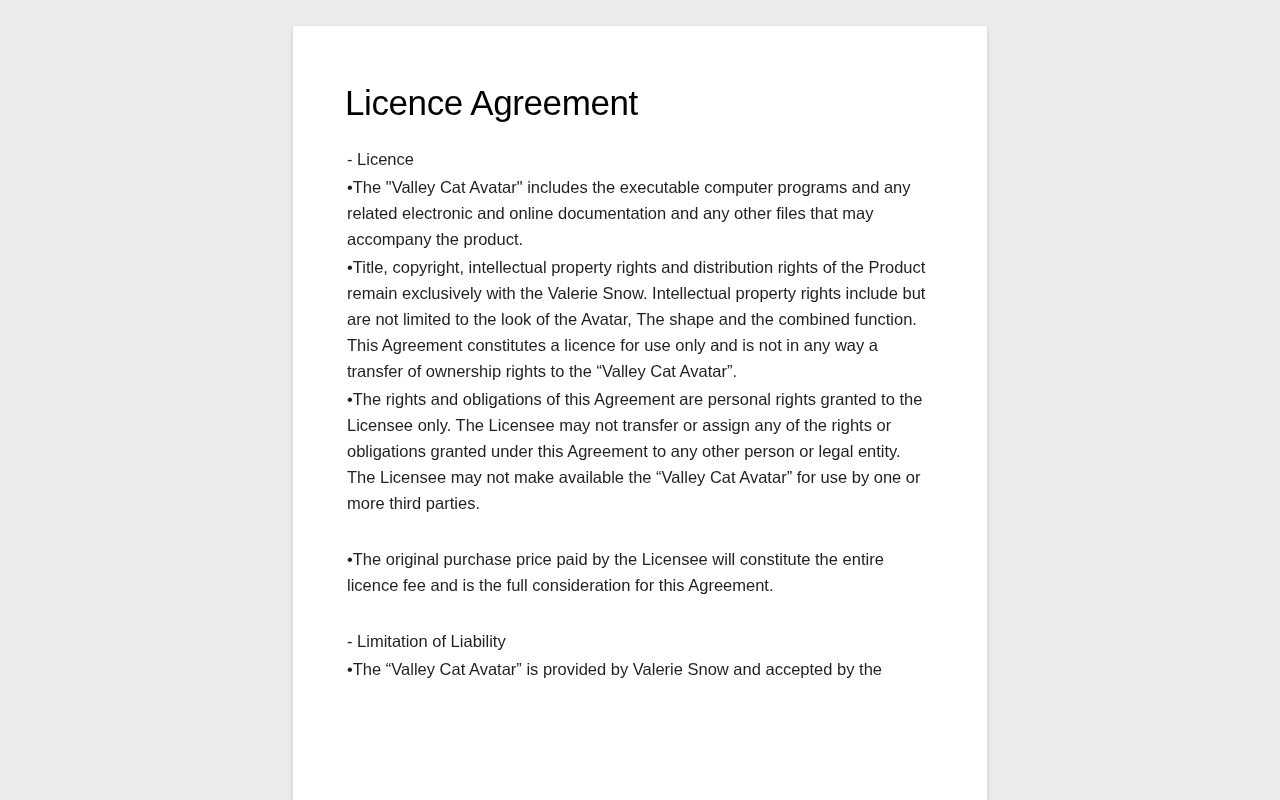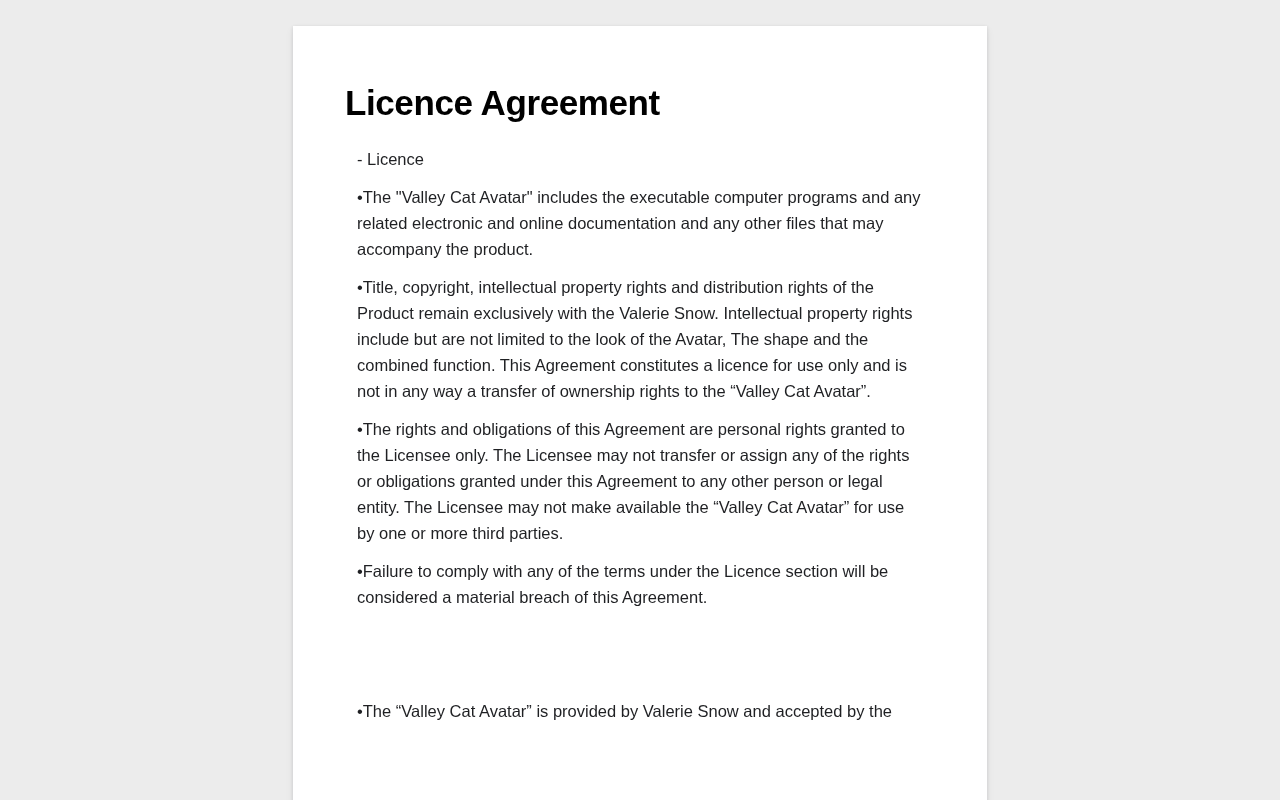--- a/index.html
+++ b/index.html
@@ -28,33 +28,33 @@
     background: #ffffff;
     box-shadow: 0 1px 3px rgba(60, 64, 67, 0.16), 0 4px 8px rgba(60, 64, 67, 0.08);
   }
   .page-body {
     padding: 56px 52px 48px 52px;
   }
   .doc-title {
     margin: 0 0 22px 0;
     font-size: 35px;
     line-height: 42px;
-    font-weight: bold;
+    font-weight: normal;
     letter-spacing: -0.4px;
     color: #000000;
     font-family: "Liberation Sans", sans-serif;
   }
   .doc-block {
     font-size: 16.5px;
     line-height: 26px;
     color: #1f2023;
     font-family: "Liberation Sans", sans-serif;
   }
   .doc-line {
-    margin: 12px;
+    margin: 2px;
     font-size: 16.5px;
     line-height: 26px;
     color: #1f2023;
     white-space: normal;
   }
   .doc-line.spacer {
     height: 26px;
   }
 </style>
 </head>
@@ -65,25 +65,26 @@
     <div class="page-body">
 
       <h1 class="doc-title">Licence Agreement</h1>
 
       <div class="doc-block">
 
         <p class="doc-line">- Licence</p>
         <p class="doc-line">•The "Valley Cat Avatar" includes the executable computer programs and any related electronic and online documentation and any other files that may accompany the product.</p>
         <p class="doc-line">•Title, copyright, intellectual property rights and distribution rights of the Product remain exclusively with the Valerie Snow. Intellectual property rights include but are not limited to the look of the Avatar, The shape and the combined function. This Agreement constitutes a licence for use only and is not in any way a transfer of ownership rights to the “Valley Cat Avatar”.</p>
         <p class="doc-line">•The rights and obligations of this Agreement are personal rights granted to the Licensee only. The Licensee may not transfer or assign any of the rights or obligations granted under this Agreement to any other person or legal entity. The Licensee may not make available the “Valley Cat Avatar” for use by one or more third parties.</p>
-        <p class="doc-line">•Failure to comply with any of the terms under the Licence section will be considered a material breach of this Agreement.</p>
 
         <p class="doc-line spacer"></p>
 
+        <p class="doc-line">•The original purchase price paid by the Licensee will constitute the entire licence fee and is the full consideration for this Agreement.</p>
 
         <p class="doc-line spacer"></p>
 
+        <p class="doc-line">- Limitation of Liability</p>
         <p class="doc-line">•The “Valley Cat Avatar” is provided by Valerie Snow and accepted by the</p>
 
       </div>
     </div>
   </div>
 </div>
 
 </body></html>

